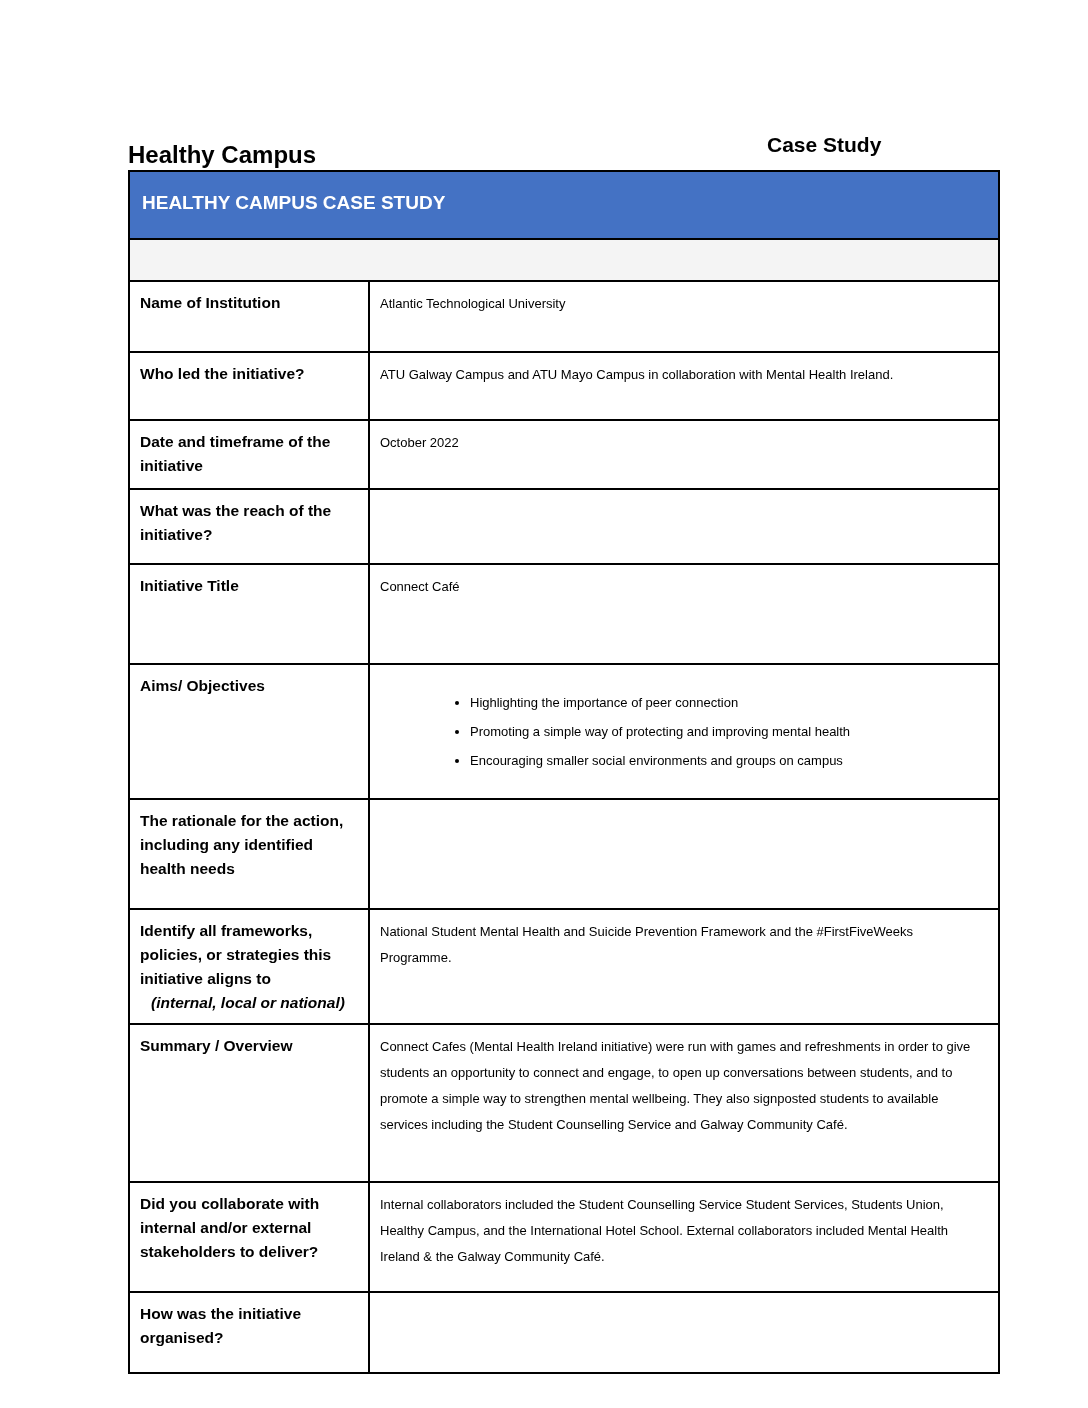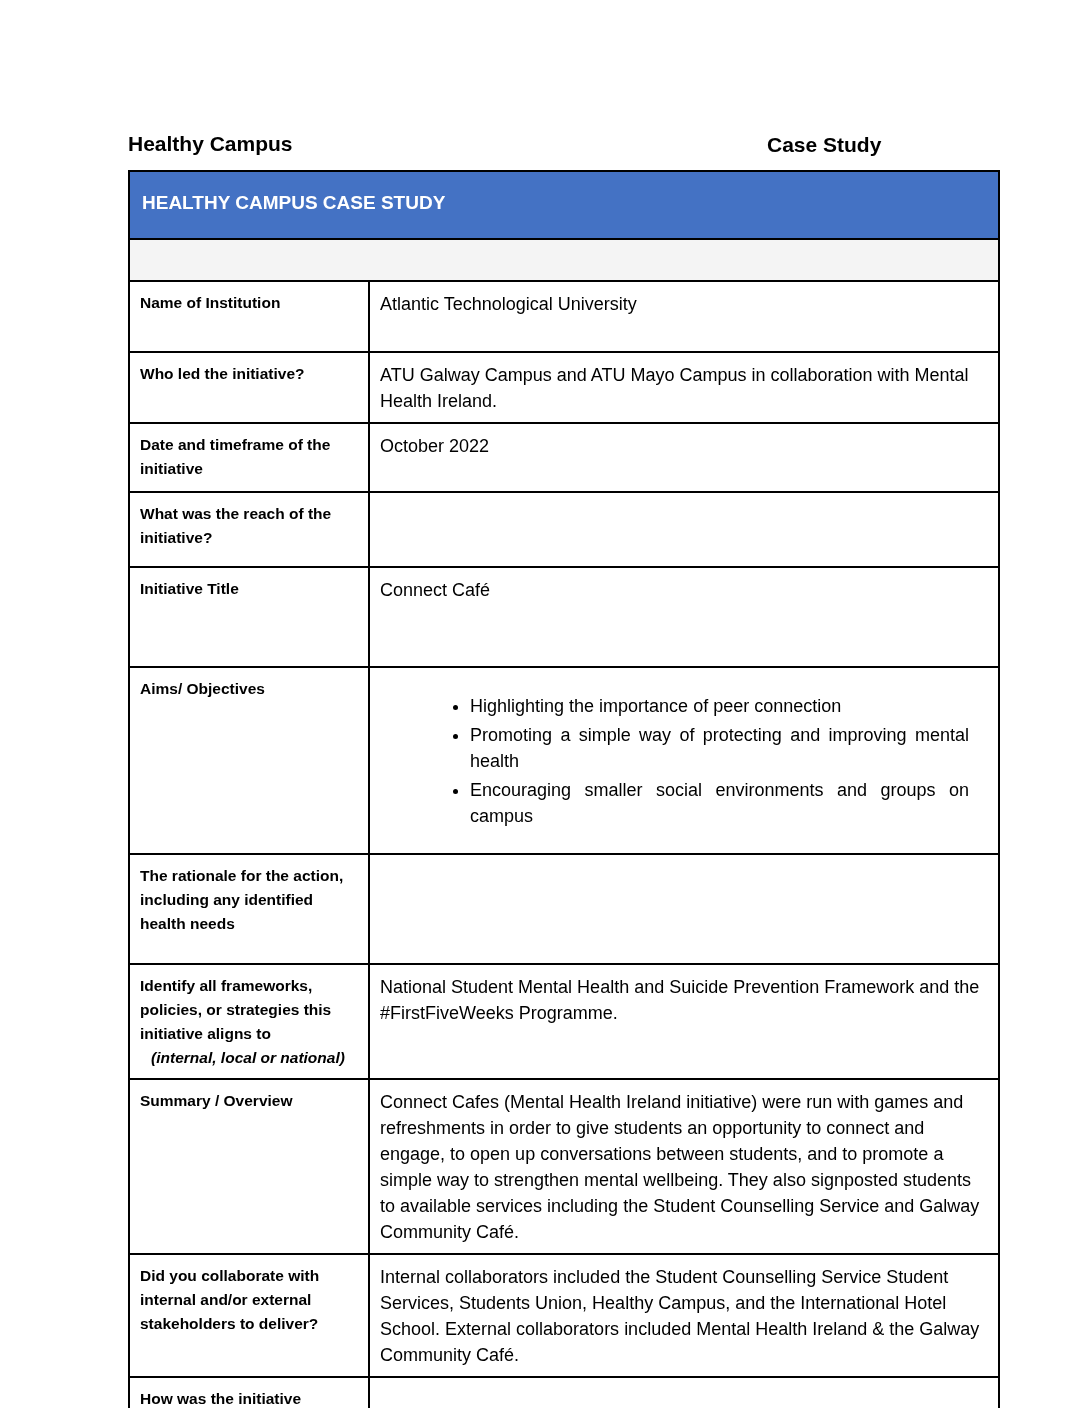--- a/index.html
+++ b/index.html
@@ -12,22 +12,22 @@
     width: 1088px;
     height: 1408px;
     background: #ffffff;
     font-family: "Liberation Sans", sans-serif;
     color: #000000;
     overflow: hidden;
   }
   .doc-header-left {
     position: absolute;
     left: 128px;
-    top: 132px;
-    font-size: 21px;
+    top: 141px;
+    font-size: 24px;
     font-weight: 700;
   }
   .doc-header-right {
     position: absolute;
     left: 767px;
     top: 133px;
     font-size: 21px;
     font-weight: 700;
   }
   table.case-study {
@@ -59,21 +59,21 @@
     height: 38px;
     border-bottom-width: 3px;
   }
   td.label-cell {
     font-weight: 700;
     font-size: 15.5px;
     line-height: 24px;
     padding: 9px 12px 8px 10px;
   }
   td.value-cell {
-    font-size: 18px;
+    font-size: 13px;
     line-height: 26px;
     padding: 9px 13px 8px 10px;
   }
   .label-note {
     font-weight: 700;
     font-style: italic;
     text-align: center;
   }
   ul.bullets {
     margin: 16px;

